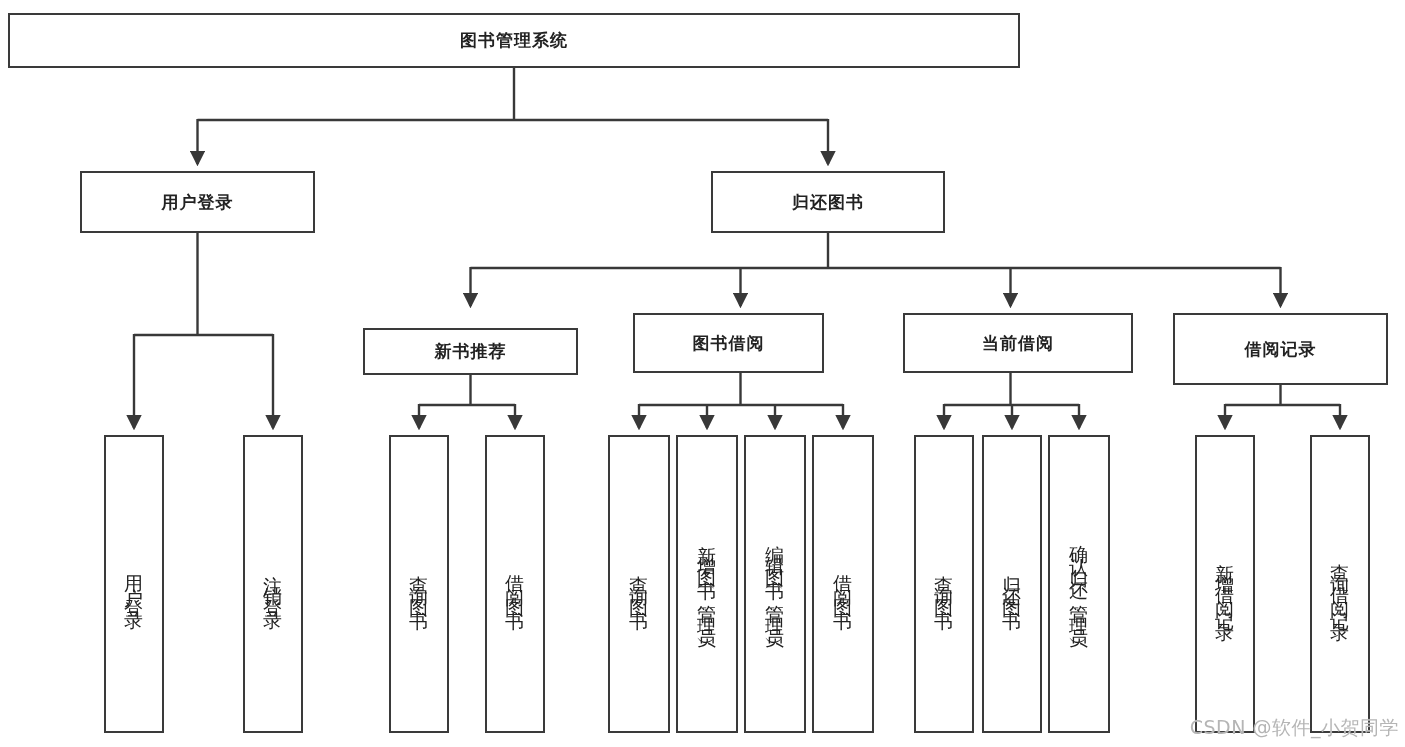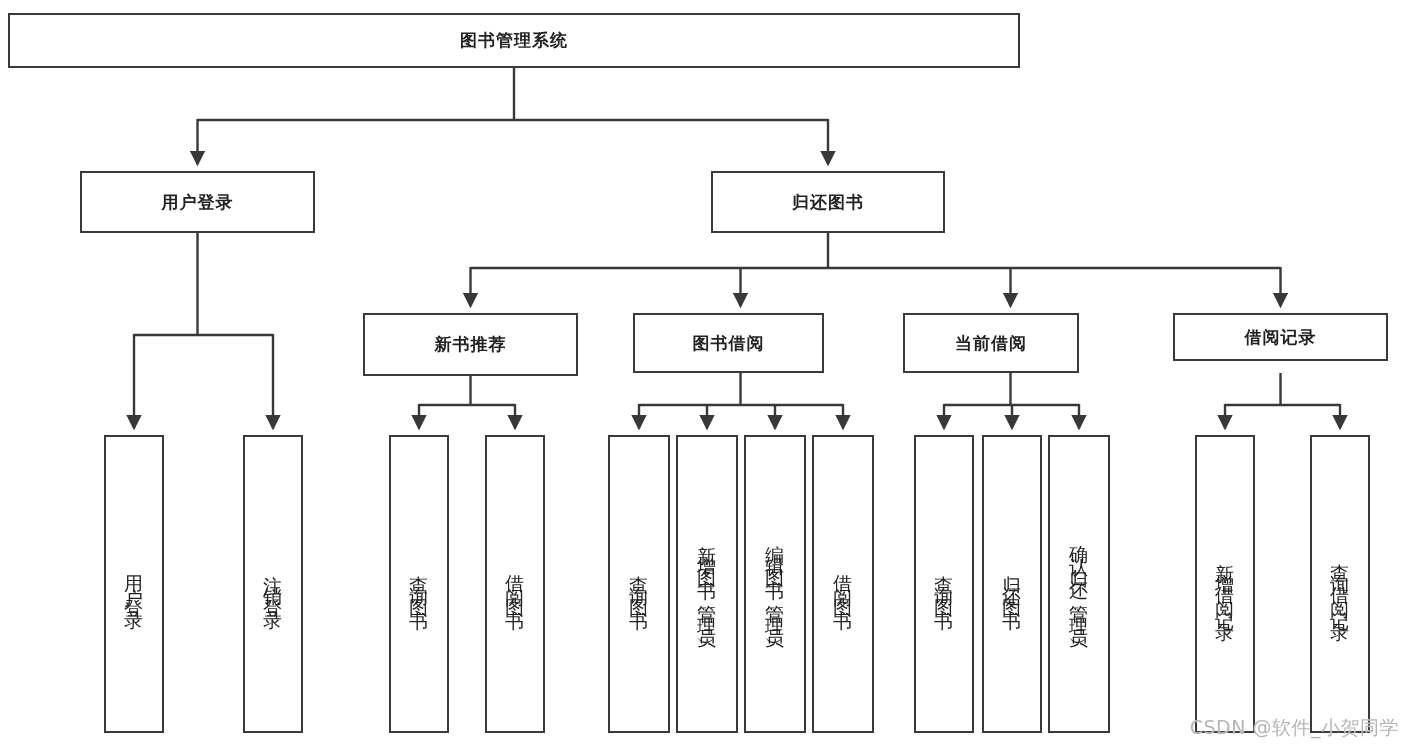--- a/index.html
+++ b/index.html
@@ -133,30 +133,30 @@
     <span>图书管理系统</span>
   </div>
 
   <div class="node h" style="left:80px; top:171px; width:235px; height:62px;">
     <span>用户登录</span>
   </div>
   <div class="node h" style="left:711px; top:171px; width:234px; height:62px;">
     <span>归还图书</span>
   </div>
 
-  <div class="node h" style="left:363px; top:313px; width:215px; height:63px;justify-content:center;">
+  <div class="node h" style="left:363px; top:328px; width:215px; height:47px;justify-content:center;">
     <span>新书推荐</span>
   </div>
   <div class="node h" style="left:633px; top:313px; width:191px; height:60px;">
     <span>图书借阅</span>
   </div>
-  <div class="node h" style="left:903px; top:313px; width:176px; height:60px;">
+  <div class="node h" style="left:903px; top:313px; width:230px; height:60px;">
     <span>当前借阅</span>
   </div>
-  <div class="node h" style="left:1173px; top:313px; width:215px; height:48px;">
+  <div class="node h" style="left:1173px; top:313px; width:215px; height:72px;">
     <span>借阅记录</span>
   </div>
 
   <div class="node v" style="left:104px; top:435px; width:60px; height:298px;">
     <span class="vtext">用户登录</span>
   </div>
   <div class="node v" style="left:243px; top:435px; width:60px; height:298px;">
     <span class="vtext">注销登录</span>
   </div>
 

